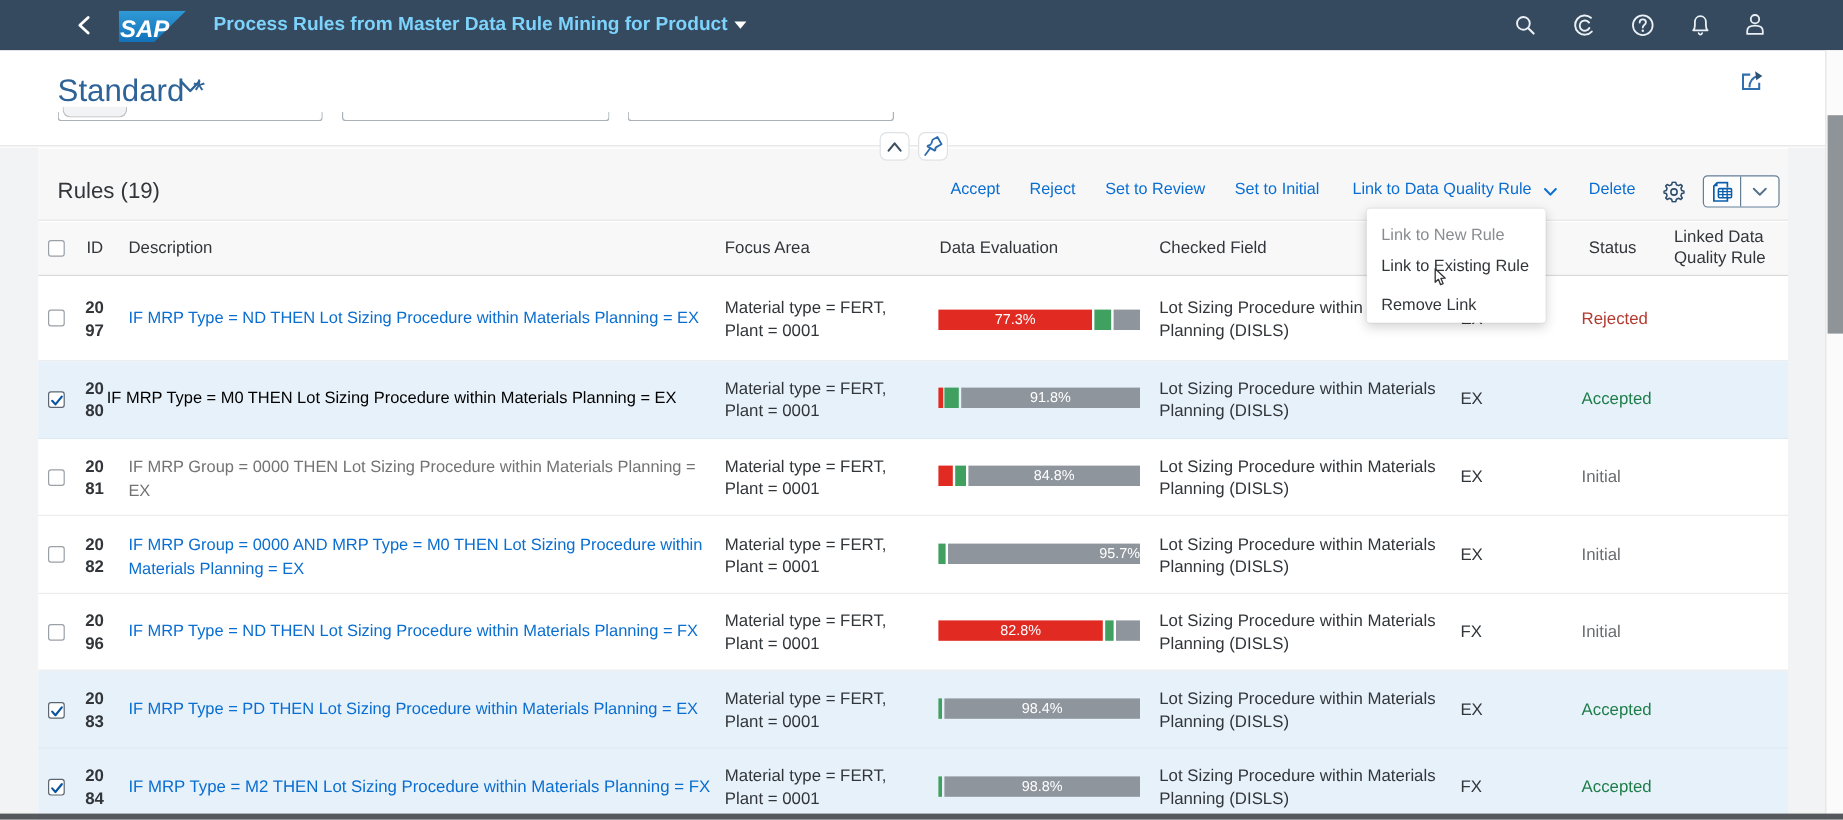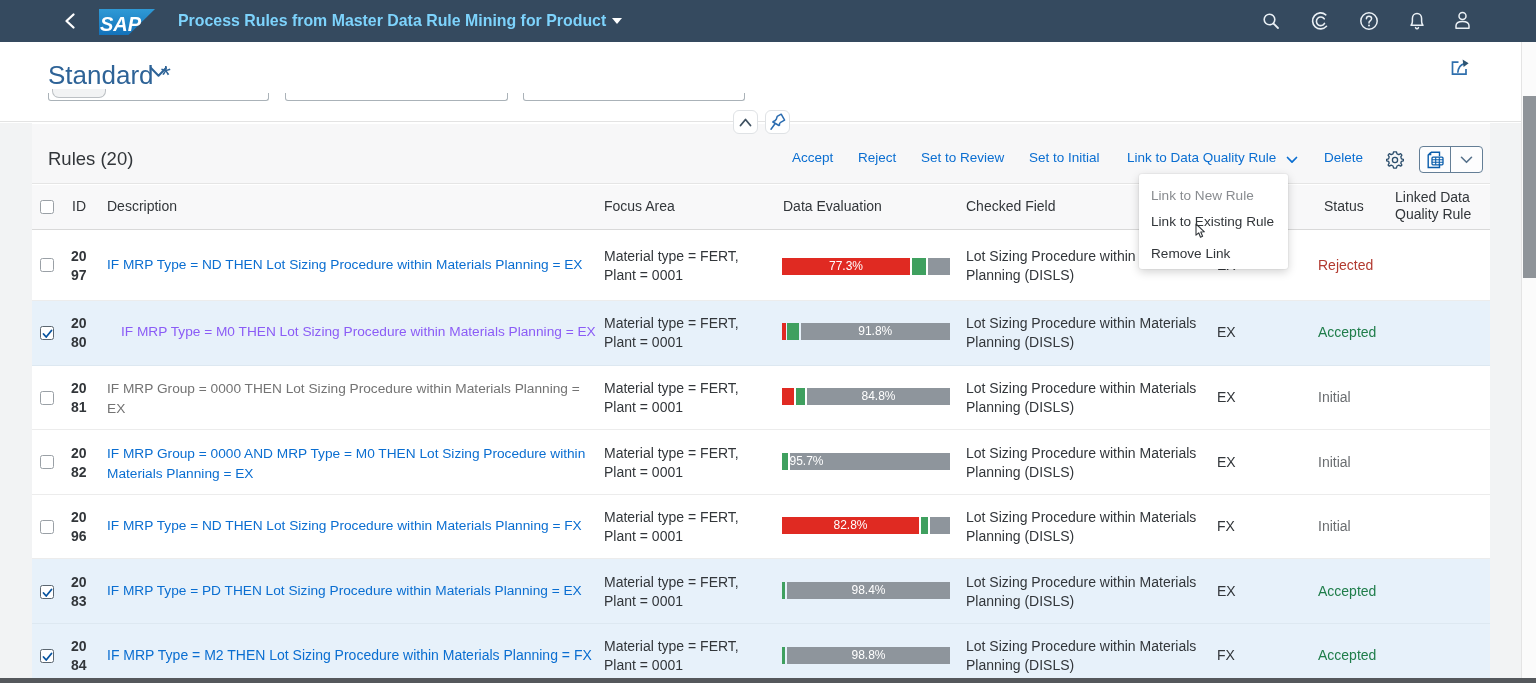--- a/index.html
+++ b/index.html
@@ -82,21 +82,21 @@
   </svg>
   <div class="abs" style="left:765px;top:110px;width:25px;height:24px;background:#fff;border:1px solid #dfe2e5;border-radius:6px;z-index:5;"></div>
   <svg class="abs" style="left:769px;top:113px;z-index:6;" width="17" height="18" viewBox="0 0 17 18">
     <g stroke="#2b6cb0" stroke-width="1.5" fill="none">
       <path d="M8.2 3.4 L12.2 1.2 L15.6 7.2 L11.6 9.4 C10.6 10 10.2 11 10.5 12.2 L9.9 12.5 L3.9 9 L4.2 8.4 C5.3 8.3 6.6 7.6 7.2 6.4 Z" stroke-linejoin="round"></path>
       <path d="M6 10.8 L2 16.2" stroke-linecap="round"></path>
     </g>
   </svg>
 
   <div class="abs" style="left:32px;top:124px;width:1458px;height:60px;background:#f7f7f8;border-bottom:1px solid #e5e5e5;"></div>
-  <div class="abs" style="left:48px;top:148px;font-size:18.5px;color:#32363a;">Rules (20)</div>
+  <div class="abs" style="left:48px;top:148px;font-size:18.5px;color:#32363a;">Rules (19)</div>
 
   <div class="abs" style="top:150px;left:0;width:1536px;height:20px;font-size:13.5px;color:#0a6ed1;">
     <span class="abs" style="left:792px;">Accept</span>
     <span class="abs" style="left:858px;">Reject</span>
     <span class="abs" style="left:921px;">Set to Review</span>
     <span class="abs" style="left:1029px;">Set to Initial</span>
     <span class="abs" style="left:1127px;">Link to Data Quality Rule</span>
     <span class="abs" style="left:1324px;">Delete</span>
   </div>
   <svg class="abs" style="left:1286px;top:156px;" width="12" height="8" viewBox="0 0 12 8">
@@ -145,21 +145,21 @@
   <div class="abs" style="left:966px;top:247px;font-size:14px;color:#32363a;line-height:18.5px;">Lot Sizing Procedure within Materials<br>Planning (DISLS)</div>
   <div class="abs" style="left:1217px;top:257px;font-size:14px;color:#32363a;">EX</div>
   <div class="abs" style="left:1318px;top:257px;font-size:14px;color:#b23a30;">Rejected</div>
 
   <div class="abs" style="left:32px;top:301px;width:1458px;height:65px;background:#e7f1fa;border-bottom:1px solid #dde8f1;"></div>
   <div class="abs" style="left:40px;top:326px;width:14px;height:14px;border:1.4px solid #5b6670;border-radius:2.5px;background:#fff;"></div>
   <svg class="abs" style="left:42px;top:329px;" width="11" height="10" viewBox="0 0 11 10">
       <path d="M1.5 5 L4.2 8 L9.5 1.5" stroke="#0854a0" stroke-width="1.8" fill="none" stroke-linecap="round" stroke-linejoin="round"></path>
     </svg>
   <div class="abs" style="left:71px;top:314px;width:30px;font-size:14px;font-weight:bold;color:#32363a;line-height:18.5px;">20<br>80</div>
-  <div class="abs" style="left:121px;top:324px;font-size:13.7px;color:#8b5cf6;">IF MRP Type = M0 THEN Lot Sizing Procedure within Materials Planning = EX</div>
+  <div class="abs" style="left:89px;top:324px;font-size:13.7px;color:#000000;">IF MRP Type = M0 THEN Lot Sizing Procedure within Materials Planning = EX</div>
   <div class="abs" style="left:604px;top:314px;font-size:14px;color:#32363a;line-height:18.5px;">Material type = FERT,<br>Plant = 0001</div>
   <div class="abs" style="left:782px;top:323px;width:168px;height:17px;">
     <div class="abs" style="left:0;top:0;width:3.5px;height:17px;background:#e02a22;"></div>
     <div class="abs" style="left:5px;top:0;width:12px;height:17px;background:#3fa05f;"></div>
     <div class="abs" style="left:18.5px;top:0;width:149.5px;height:17px;background:#8e959c;color:#fff;font-size:12px;text-align:center;line-height:17px;">91.8%</div>
   </div>
   <div class="abs" style="left:966px;top:314px;font-size:14px;color:#32363a;line-height:18.5px;">Lot Sizing Procedure within Materials<br>Planning (DISLS)</div>
   <div class="abs" style="left:1217px;top:324px;font-size:14px;color:#32363a;">EX</div>
   <div class="abs" style="left:1318px;top:324px;font-size:14px;color:#1f7d4a;">Accepted</div>
 
@@ -177,21 +177,21 @@
   <div class="abs" style="left:1217px;top:389px;font-size:14px;color:#32363a;">EX</div>
   <div class="abs" style="left:1318px;top:389px;font-size:14px;color:#6a6d70;">Initial</div>
 
   <div class="abs" style="left:32px;top:430px;width:1458px;height:65px;background:#fff;border-bottom:1px solid #ececec;"></div>
   <div class="abs" style="left:40px;top:455px;width:14px;height:14px;border:1.3px solid #9aa0a6;border-radius:2.5px;background:#fff;"></div>
   <div class="abs" style="left:71px;top:444px;width:30px;font-size:14px;font-weight:bold;color:#32363a;line-height:18.5px;">20<br>82</div>
   <div class="abs" style="left:107px;top:444px;width:500px;font-size:13.7px;color:#0a6ed1;line-height:19.5px;">IF MRP Group = 0000 AND MRP Type = M0 THEN Lot Sizing Procedure within<br>Materials Planning = EX</div>
   <div class="abs" style="left:604px;top:444px;font-size:14px;color:#32363a;line-height:18.5px;">Material type = FERT,<br>Plant = 0001</div>
   <div class="abs" style="left:782px;top:453px;width:168px;height:17px;">
     <div class="abs" style="left:0;top:0;width:5.5px;height:17px;background:#3fa05f;"></div>
-    <div class="abs" style="left:7.5px;top:0;width:160.5px;height:17px;background:#8e959c;color:#fff;font-size:12px;text-align:left;line-height:17px;">95.7%</div>
+    <div class="abs" style="left:7.5px;top:0;width:160.5px;height:17px;background:#8e959c;color:#fff;font-size:12px;text-align:right;line-height:17px;">95.7%</div>
   </div>
   <div class="abs" style="left:966px;top:444px;font-size:14px;color:#32363a;line-height:18.5px;">Lot Sizing Procedure within Materials<br>Planning (DISLS)</div>
   <div class="abs" style="left:1217px;top:454px;font-size:14px;color:#32363a;">EX</div>
   <div class="abs" style="left:1318px;top:454px;font-size:14px;color:#6a6d70;">Initial</div>
 
   <div class="abs" style="left:32px;top:495px;width:1458px;height:64px;background:#fff;border-bottom:1px solid #ececec;"></div>
   <div class="abs" style="left:40px;top:520px;width:14px;height:14px;border:1.3px solid #9aa0a6;border-radius:2.5px;background:#fff;"></div>
   <div class="abs" style="left:71px;top:508px;width:30px;font-size:14px;font-weight:bold;color:#32363a;line-height:18.5px;">20<br>96</div>
   <div class="abs" style="left:107px;top:518px;font-size:13.7px;color:#0a6ed1;">IF MRP Type = ND THEN Lot Sizing Procedure within Materials Planning = FX</div>
   <div class="abs" style="left:604px;top:508px;font-size:14px;color:#32363a;line-height:18.5px;">Material type = FERT,<br>Plant = 0001</div>

